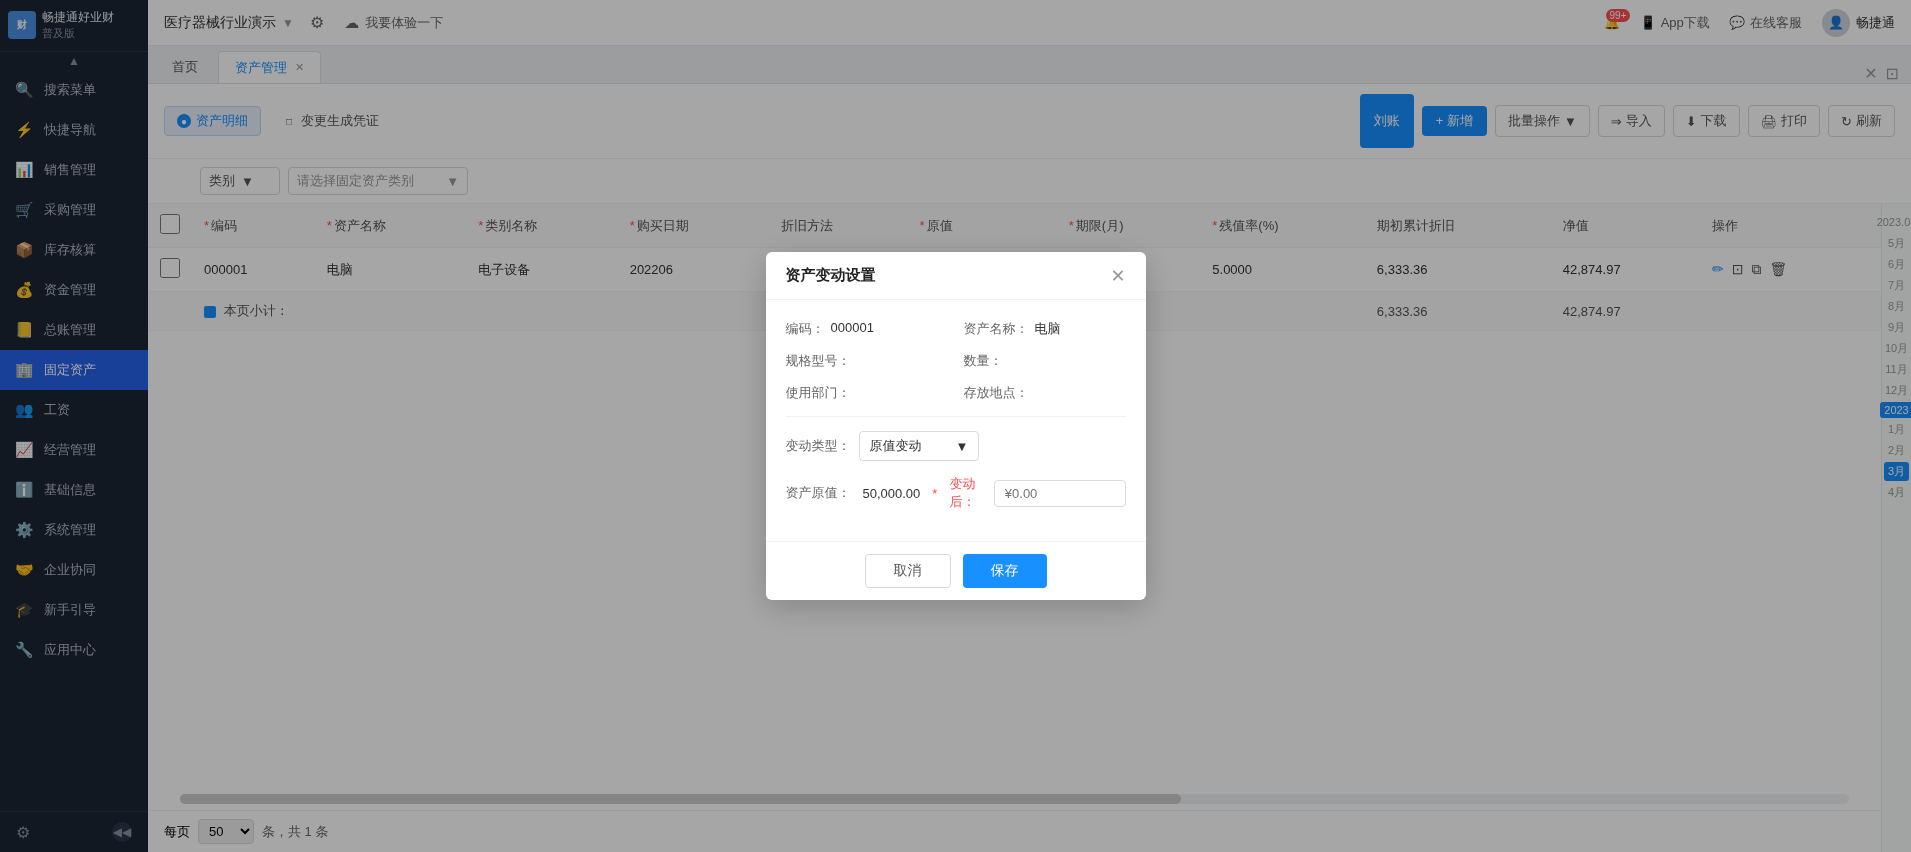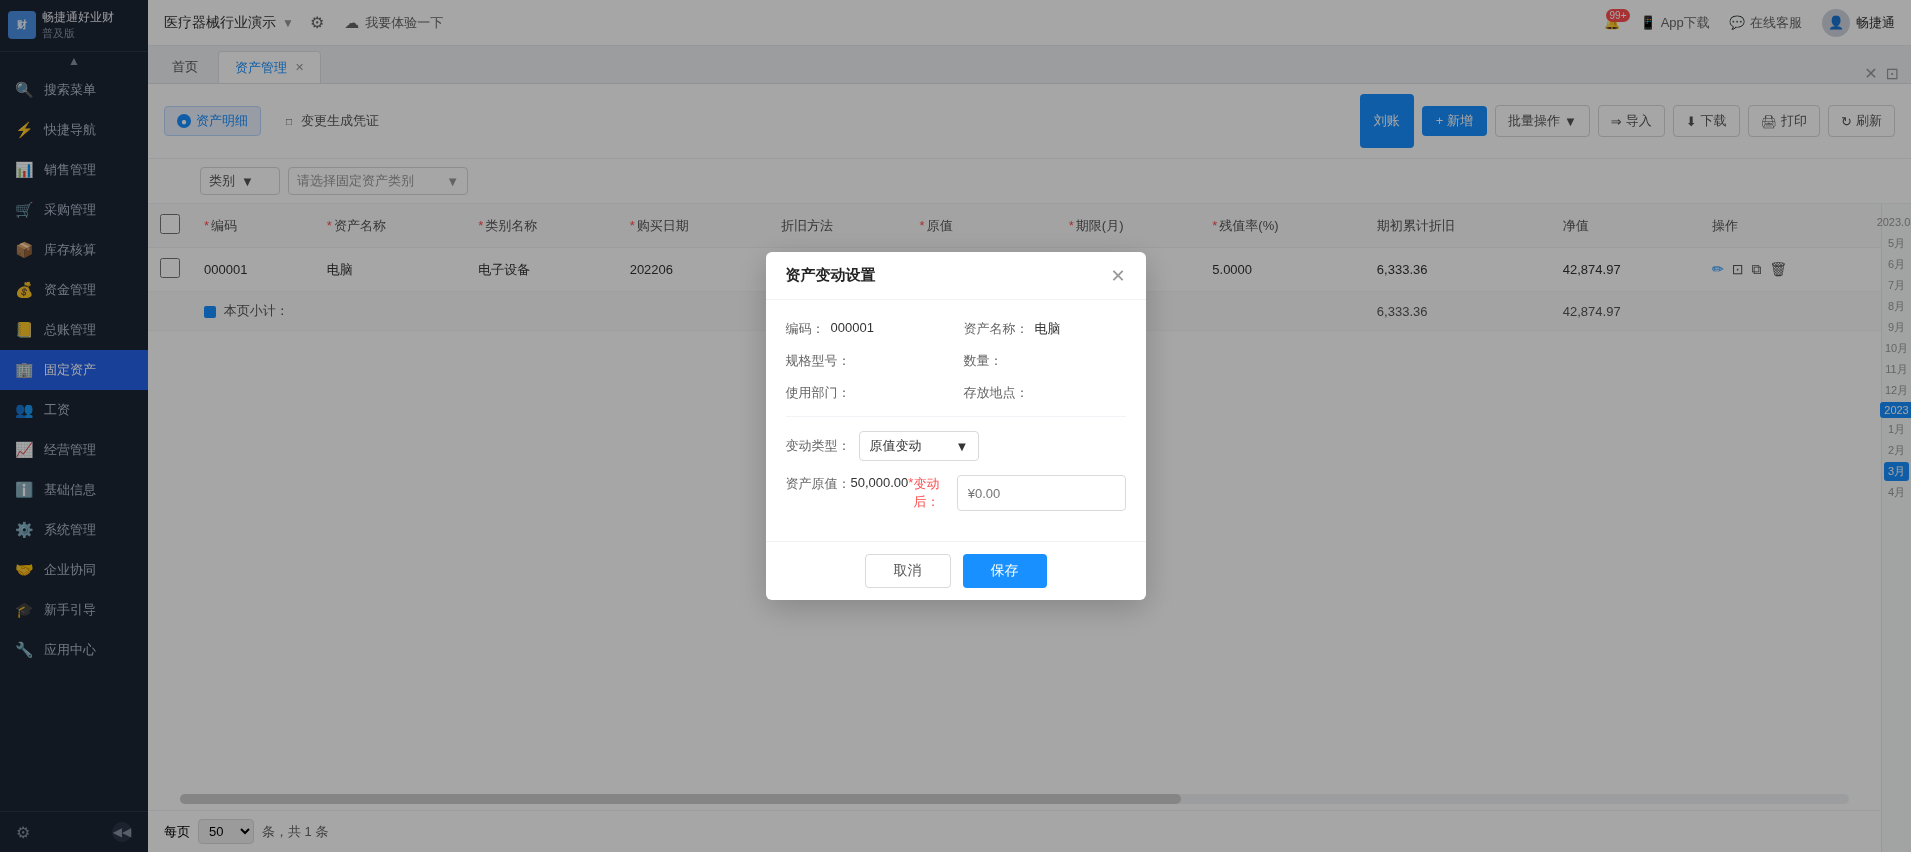--- a/index.html
+++ b/index.html
@@ -110,21 +110,21 @@
     .modal-close { color: #999; cursor: pointer; font-size: 18px; line-height: 1; }
     .modal-body { padding: 20px; }
     .modal-row { display: flex; gap: 16px; margin-bottom: 14px; }
     .modal-field { flex: 1; display: flex; gap: 6px; }
     .modal-field-label { color: #666; font-size: 13px; white-space: nowrap; }
     .modal-field-value { color: #333; font-size: 13px; }
     .modal-divider { border: none; border-top: 1px solid #f0f2f5; margin: 14px 0; }
     .modal-select-row { display: flex; align-items: center; gap: 8px; margin-bottom: 14px; }
     .modal-select-label { color: #666; font-size: 13px; white-space: nowrap; }
     .modal-select { border: 1px solid #d9d9d9; border-radius: 4px; padding: 5px 10px; font-size: 13px; color: #333; display: flex; align-items: center; gap: 34px; min-width: 120px; cursor: pointer; }
-    .modal-amount-row { display: flex; gap: 0; margin-bottom: 10px; }
+    .modal-amount-row { display: flex; align-items: center; gap: 12px; margin-bottom: 10px; }
     .modal-amount-label { color: #666; font-size: 13px; white-space: nowrap; }
     .modal-amount-value { font-size: 13px; color: #333; }
     .modal-amount-after-label { color: #ff4d4f; font-size: 13px; }
     .modal-amount-after-input { border: 1px solid #d9d9d9; border-radius: 4px; padding: 5px 10px; font-size: 13px; color: #999; min-width: 100px; outline: none; }
     .modal-footer { padding: 12px 20px; display: flex; justify-content: center; gap: 12px; border-top: 1px solid #f0f2f5; }
     .btn-cancel { background: white; color: #555; border: 1px solid #d9d9d9; border-radius: 4px; padding: 7px 28px; cursor: pointer; font-size: 14px; }
     .btn-save { background: #1890ff; color: white; border: none; border-radius: 4px; padding: 7px 28px; cursor: pointer; font-size: 14px; }
   </style>
 </head>
 <body>

